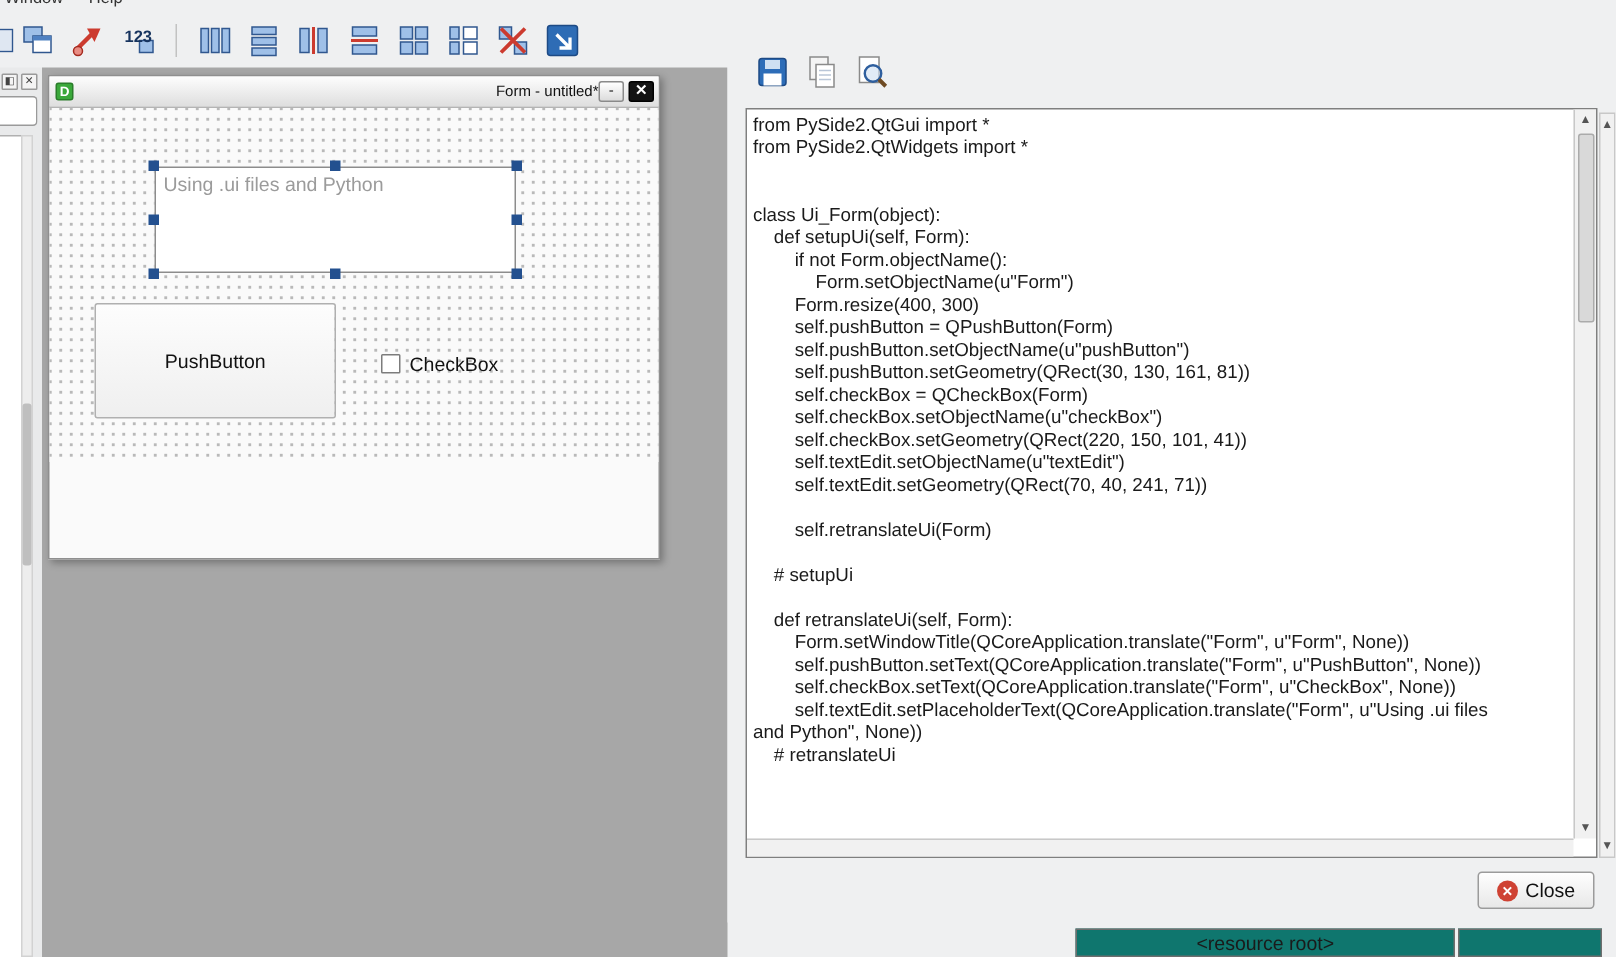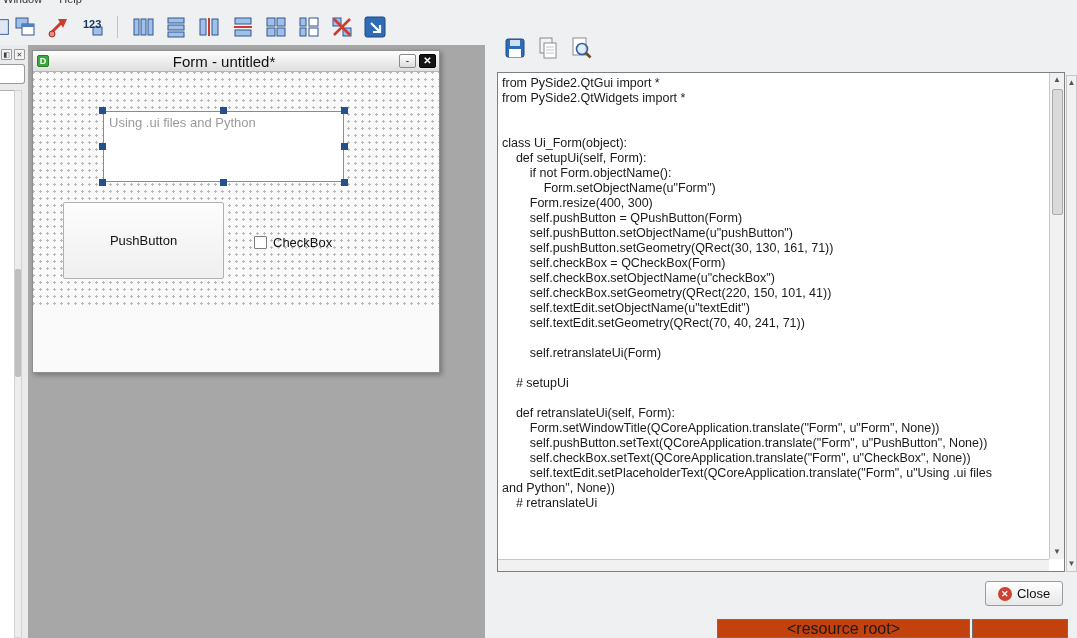--- a/index.html
+++ b/index.html
@@ -23,21 +23,21 @@
   .dock-scroll { position:absolute; left:14px; top:45px; width:8px; height:548px; background:#ededed; border:1px solid #d2d2d2; }
   .dock-thumb { position:absolute; left:0; top:178px; width:6px; height:108px; background:#bfbfbf; border-radius:2px; }
 
   
   .mdi { left:28px; top:45px; width:457px; height:593px; background:#a7a7a7; }
 
   
   .form-win { left:32px; top:50px; width:408px; height:323px; background:#fafafa; border:1px solid #8f8f8f; box-shadow:2px 2px 5px rgba(0,0,0,.3); }
   .form-titlebar { height:21px; background:linear-gradient(#fdfdfd,#dedede); border-bottom:1px solid #b4b4b4; display:flex; align-items:center; }
   .form-win-icon { width:12px; height:12px; margin-left:4px; background:#3aa83a; border:1px solid #2a7d2a; border-radius:2px; color:#fff; font-size:9px; font-weight:bold; line-height:10px; text-align:center; }
-  .form-title { flex:1; text-align:center; font-size:15px; color:#111; }
+  .form-title { flex:1; text-align:right; font-size:10px; color:#111; }
   .win-btn { width:17px; height:14px; margin-right:3px; border-radius:2px; font-size:10px; line-height:12px; text-align:center; }
   .btn-min { border:1px solid #8a8a8a; background:linear-gradient(#ffffff,#dcdcdc); color:#222; }
   .btn-close { border:1px solid #000; background:#141414; color:#fff; font-weight:bold; }
   .form-body { position:relative; height:236px; background-color:#fafafa;
     background-image:radial-gradient(circle,#b9b9b9 1px,transparent 1.2px); background-size:7px 7px; background-position:4px 4px; }
 
   .w-textedit { position:absolute; left:70px; top:39px; width:241px; height:71px; background:#fff; border:1px solid #8c8c8c; font-size:13px; color:#9b9b9b; padding:3px 5px; }
   .handles { position:absolute; left:70px; top:39px; width:241px; height:71px; pointer-events:none; }
   .handle { position:absolute; width:7px; height:7px; background:#23508f; }
   .h-tl{left:-4px;top:-4px}.h-tc{left:calc(50% - 4px);top:-4px}.h-tr{right:-4px;top:-4px}
@@ -60,21 +60,21 @@
   .sc-thumb { position:absolute; left:2px; top:16px; width:11px; height:126px; background:#d9d9d9; border:1px solid #ababab; border-radius:2px; }
 
   .close-btn { position:absolute; left:500px; top:581px; width:78px; height:25px; background:linear-gradient(#fefefe,#e8e8e8); border:1px solid #9b9b9b; border-radius:3px; display:flex; align-items:center; justify-content:center; gap:5px; font-size:13px; color:#111; }
   .close-red { width:14px; height:14px; border-radius:50%; background:#cf4233; color:#fff; font-size:9px; font-weight:bold; line-height:14px; text-align:center; }
 
   
   .right-scroll { left:1066px; top:75px; width:11px; height:497px; background:#f1f1f1; border:1px solid #c8c8c8; }
   .right-scroll .sc-arrow { width:9px; }
 
   
-  .res-box { position:absolute; top:619px; height:19px; background:#c2410c; border:1px solid #6e6e6e; font-size:16px; text-align:center; line-height:17px; color:#1a1a1a; }
+  .res-box { position:absolute; top:619px; height:19px; background:#0f766e; border:1px solid #6e6e6e; font-size:13px; text-align:center; line-height:17px; color:#1a1a1a; }
   .res-root { left:717px; width:253px; }
   .res-right { left:972px; width:96px; }
 
   svg { display:block; }
 </style>
 </head>
 <body>
 
 <div class="abs menubar">
   <div class="menubar-inner">
@@ -237,21 +237,21 @@
         <div class="code-line">from PySide2.QtWidgets import *</div>
         <div class="code-line"></div>
         <div class="code-line"></div>
         <div class="code-line">class Ui_Form(object):</div>
         <div class="code-line">    def setupUi(self, Form):</div>
         <div class="code-line">        if not Form.objectName():</div>
         <div class="code-line">            Form.setObjectName(u"Form")</div>
         <div class="code-line">        Form.resize(400, 300)</div>
         <div class="code-line">        self.pushButton = QPushButton(Form)</div>
         <div class="code-line">        self.pushButton.setObjectName(u"pushButton")</div>
-        <div class="code-line">        self.pushButton.setGeometry(QRect(30, 130, 161, 71))</div>
+        <div class="code-line">        self.pushButton.setGeometry(QRect(30, 130, 161, 81))</div>
         <div class="code-line">        self.checkBox = QCheckBox(Form)</div>
         <div class="code-line">        self.checkBox.setObjectName(u"checkBox")</div>
         <div class="code-line">        self.checkBox.setGeometry(QRect(220, 150, 101, 41))</div>
         <div class="code-line">        self.textEdit.setObjectName(u"textEdit")</div>
         <div class="code-line">        self.textEdit.setGeometry(QRect(70, 40, 241, 71))</div>
         <div class="code-line"></div>
         <div class="code-line">        self.retranslateUi(Form)</div>
         <div class="code-line"></div>
         <div class="code-line">    # setupUi</div>
         <div class="code-line"></div>

